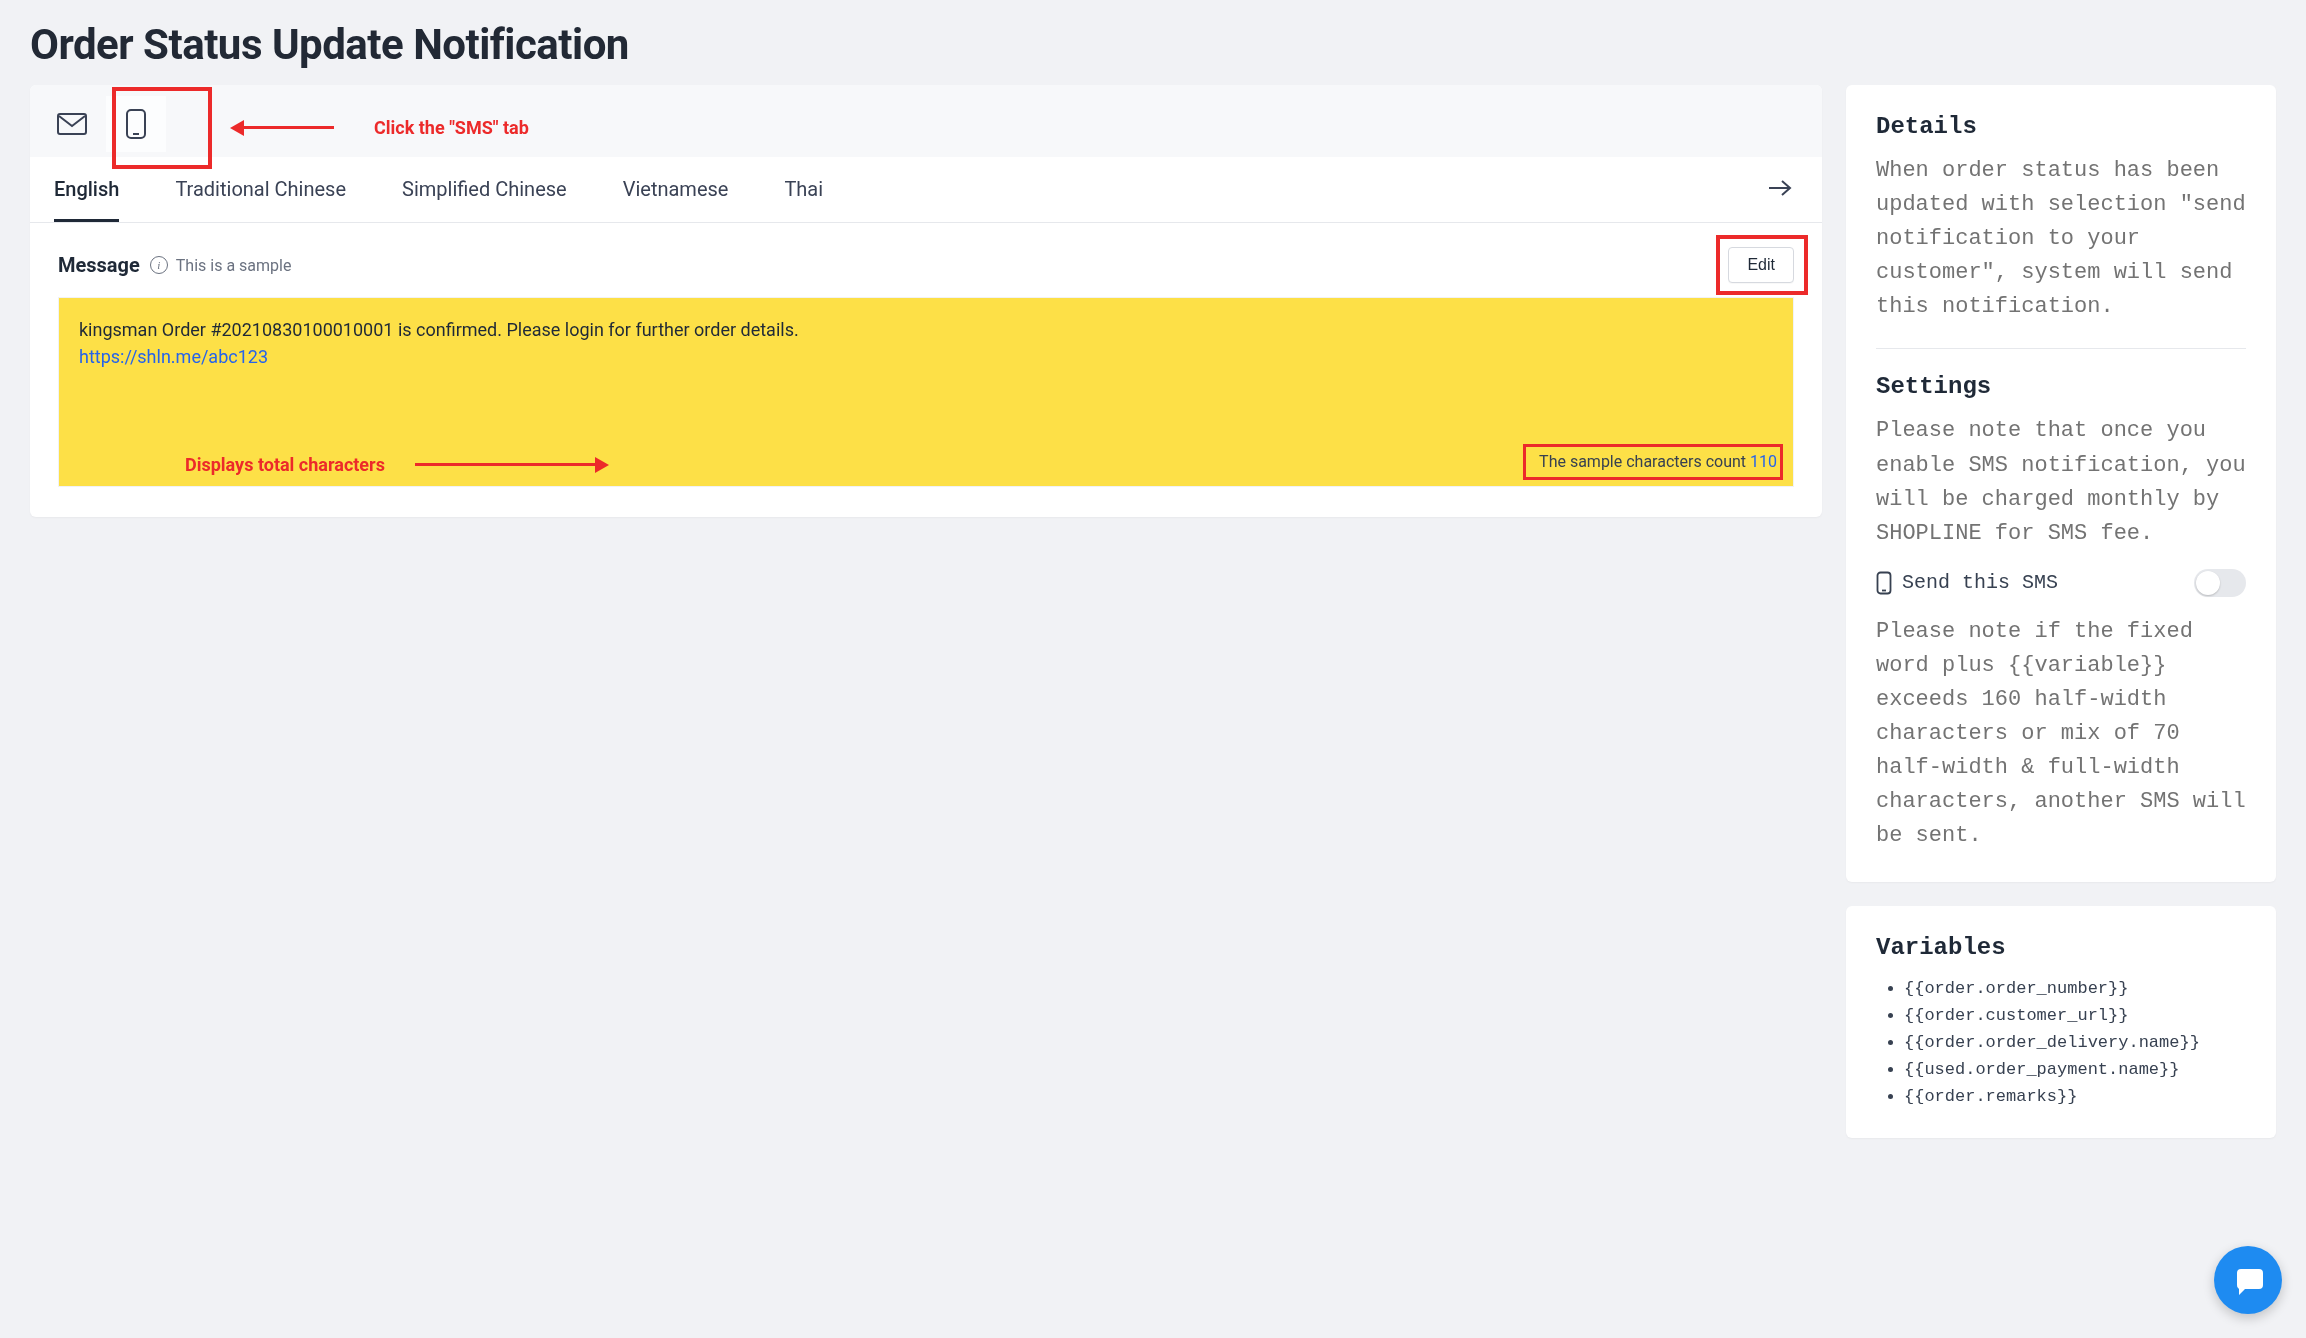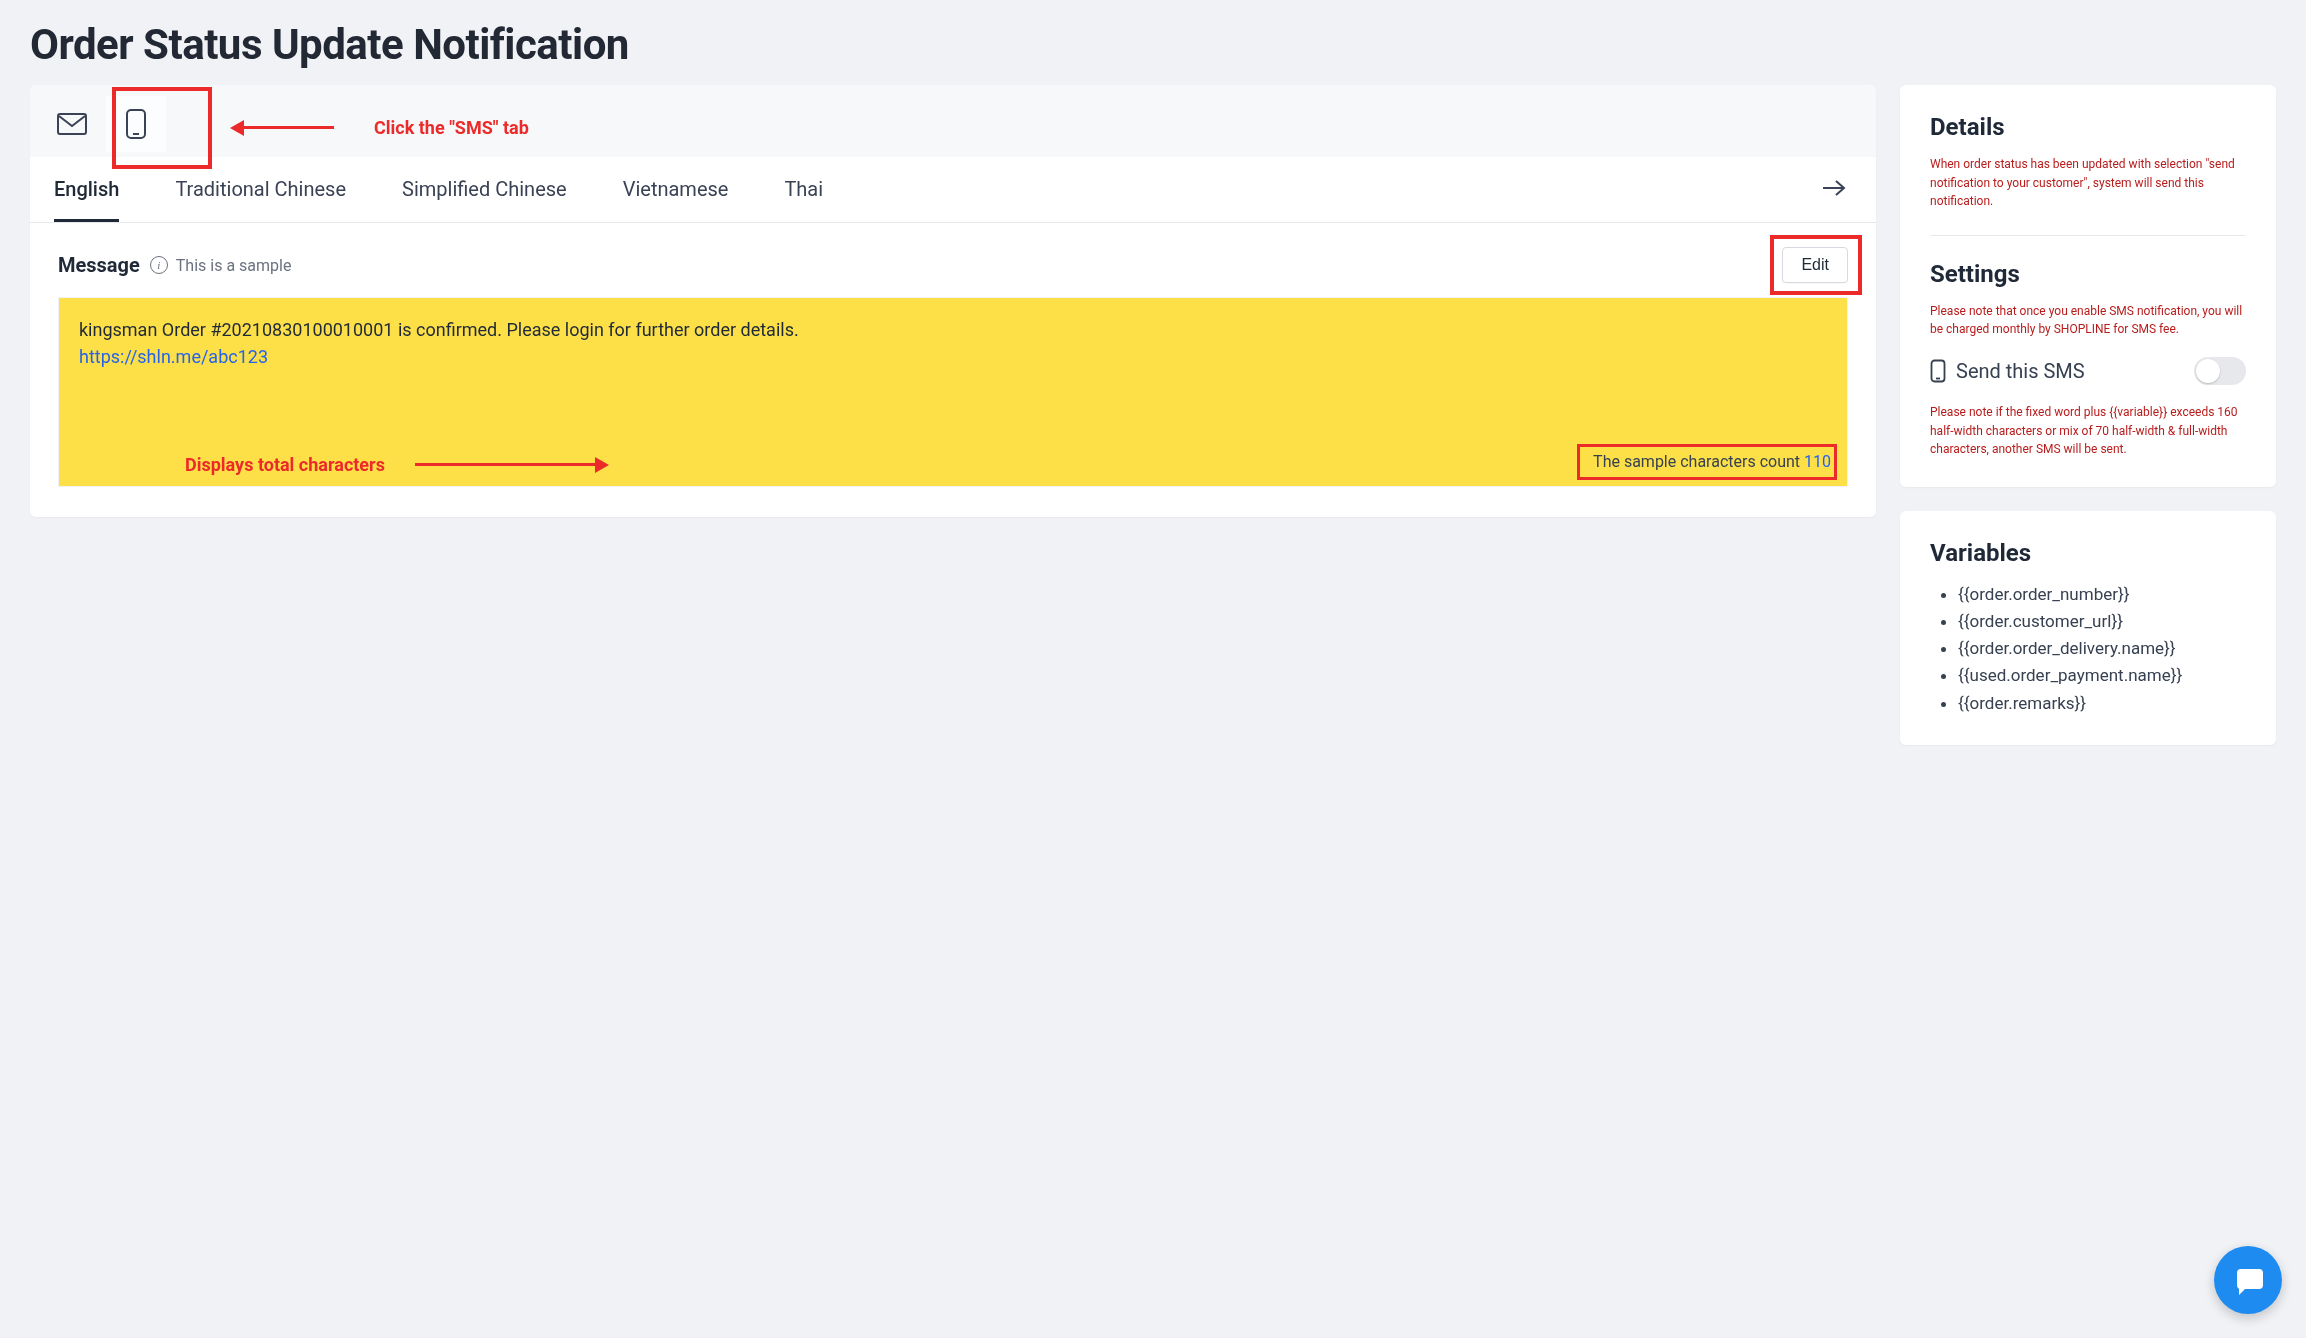--- a/index.html
+++ b/index.html
@@ -15,21 +15,21 @@
       color: #222935;
       margin-bottom: 16px;
       letter-spacing: -0.5px;
     }
     .layout {
       display: flex;
       gap: 24px;
       align-items: flex-start;
     }
     .main-col { flex: 1; min-width: 0; }
-    .side-col { width: 376px; flex-shrink: 0; }
+    .side-col { width: 430px; flex-shrink: 0; font-family: Liberation Mono, monospace; }
 
     
     .panel {
       background: #ffffff;
       border-radius: 6px;
       overflow: hidden;
       box-shadow: 0 1px 2px rgba(0,0,0,0.04);
     }
     .chan-tabs {
       background: #f7f8fa;
@@ -181,21 +181,21 @@
 
     
     .card {
       background:#fff;
       border-radius:6px;
       padding: 28px 30px;
       box-shadow: 0 1px 2px rgba(0,0,0,0.04);
       margin-bottom: 24px;
     }
     .card h3 { font-size:24px; font-weight:700; color:#1f2937; margin-bottom:14px; }
-    .card p { font-size:12px; line-height:1.55; color:#b91c1c; }
+    .card p { font-size:22px; line-height:1.55; color:#737373; }
     .divider { height:1px; background:#e6e8ec; margin:24px 0; }
     .sms-toggle-row { display:flex; align-items:center; margin:18px 0 18px 0; }
     .sms-toggle-row .label { font-size:20px; color:#374151; margin-left:10px; }
     .toggle {
       margin-left:auto; width:52px; height:28px; border-radius:14px;
       background:#e6e8ec; position:relative; cursor:pointer;
     }
     .toggle .knob { position:absolute; top:2px; left:2px; width:24px; height:24px; border-radius:50%; background:#fff; box-shadow:0 1px 2px rgba(0,0,0,0.2); }
     .small-note { font-size:15px; color:#6b7280; line-height:1.5; }
     .vars-list { margin-top:12px; padding-left:28px; }

